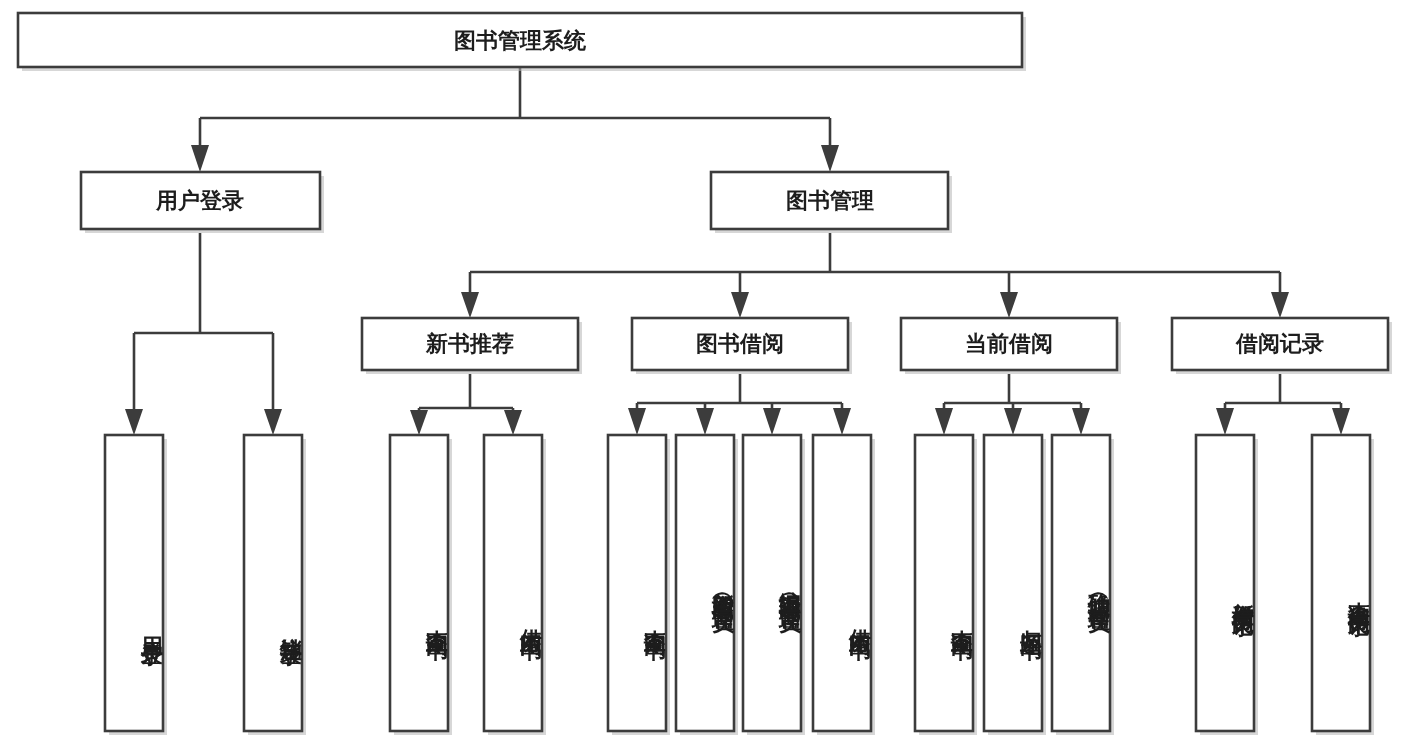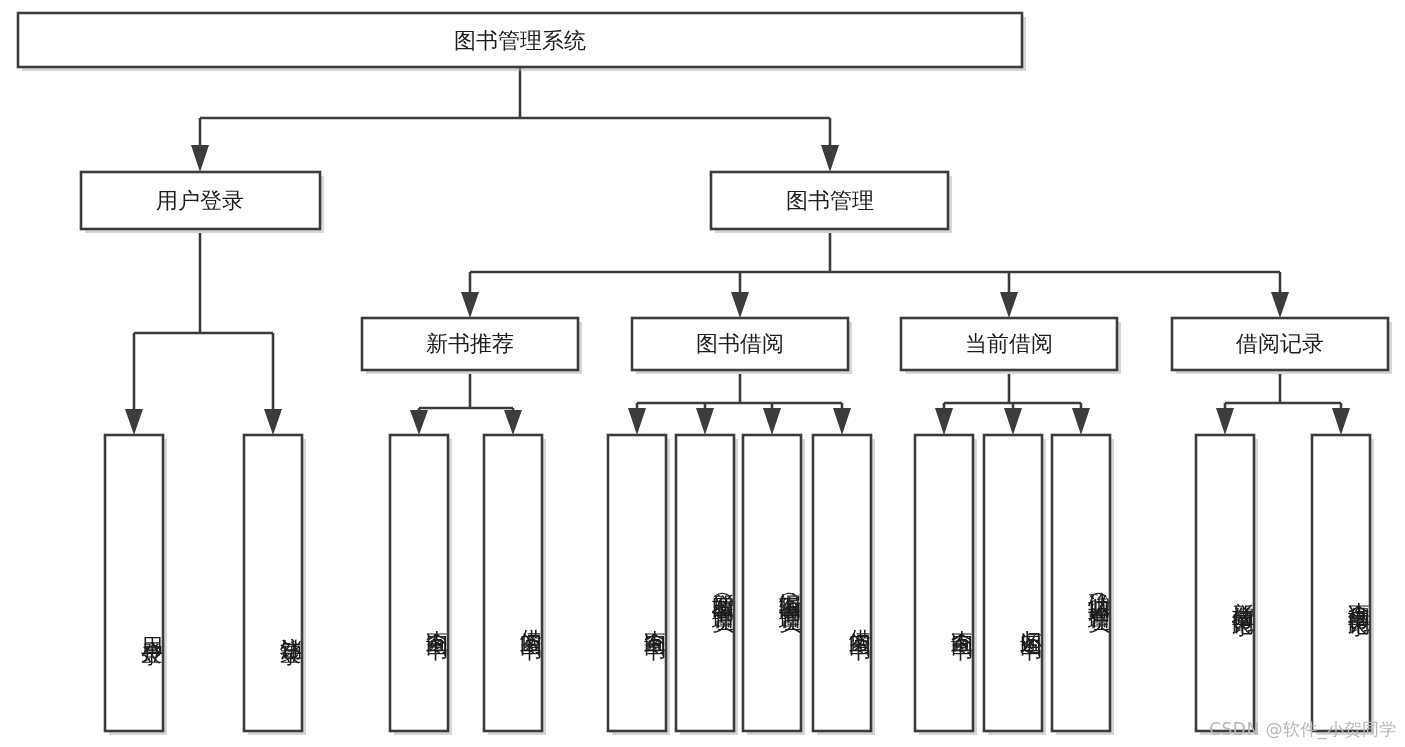--- a/index.html
+++ b/index.html
@@ -11,20 +11,21 @@
     width: 1405px;
     height: 747px;
     font-family: "DejaVu Sans", "Liberation Sans", sans-serif;
     overflow: hidden;
   }
   #diagram-root {
     position: relative;
     width: 1405px;
     height: 747px;
     background: #ffffff;
+    font-weight: bold;
   }
   svg#flow-svg {
     position: absolute;
     left: 0;
     top: 0;
     width: 1405px;
     height: 747px;
   }
   .node-box {
     fill: #ffffff;
@@ -222,14 +223,13 @@
   <div class="vlabel" style="left:743px; top:443px; width:58px; height:288px;">编辑图书（管理员）</div>
   <div class="vlabel" style="left:813px; top:505px; width:58px; height:225px;">借阅图书</div>
 
   <div class="vlabel" style="left:915px; top:505px; width:58px; height:225px;">查询图书</div>
   <div class="vlabel" style="left:984px; top:505px; width:58px; height:225px;">归还图书</div>
   <div class="vlabel" style="left:1052px; top:443px; width:58px; height:288px;">确认归还（管理员）</div>
 
   <div class="vlabel" style="left:1196px; top:460px; width:58px; height:265px;">新增借阅记录</div>
   <div class="vlabel" style="left:1312px; top:460px; width:58px; height:265px;">查询借阅记录</div>
 
-  <div class="watermark">CSDN @软件_小贺同学</div>
 </div>
 
 </body></html>

